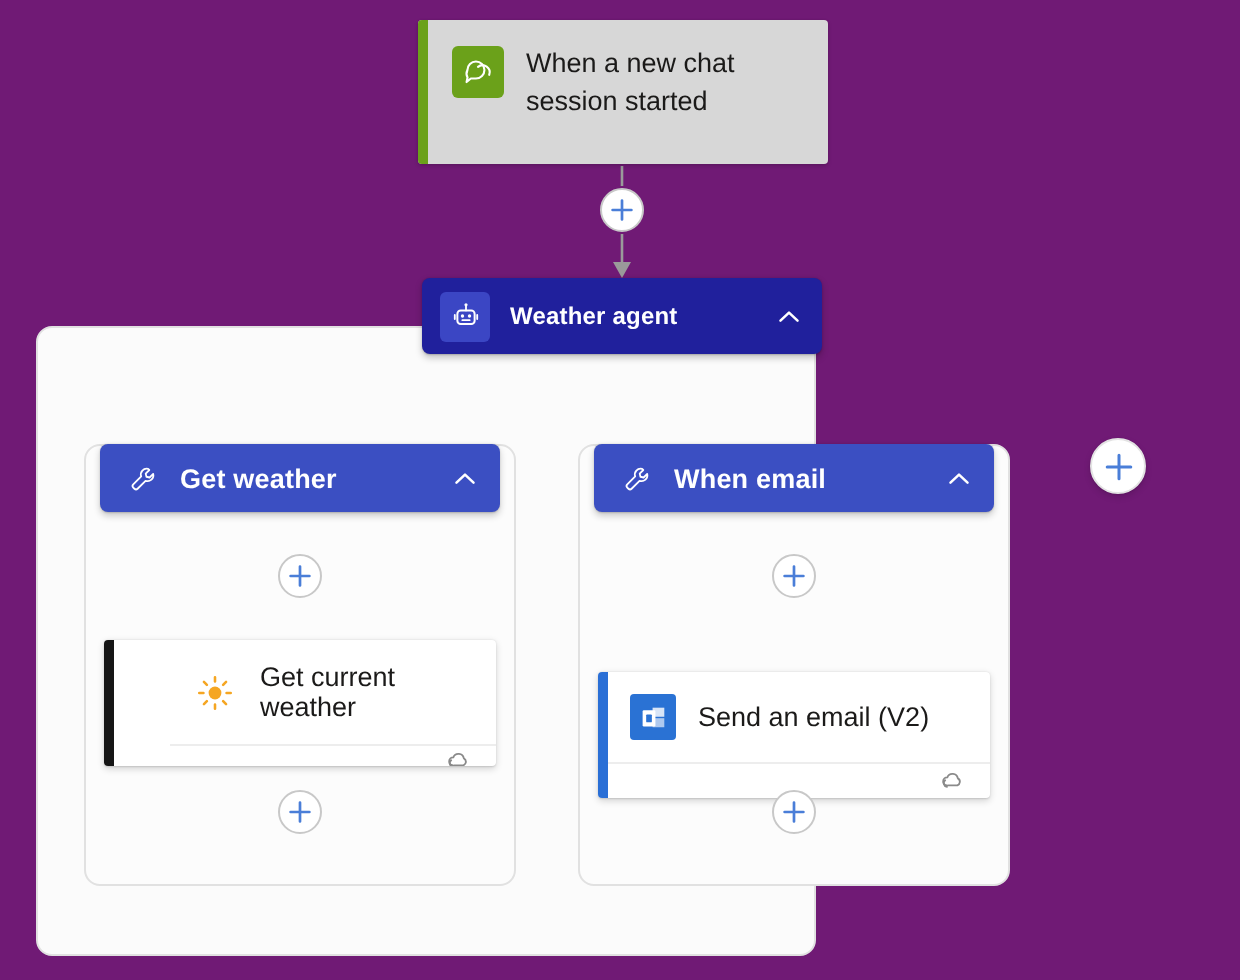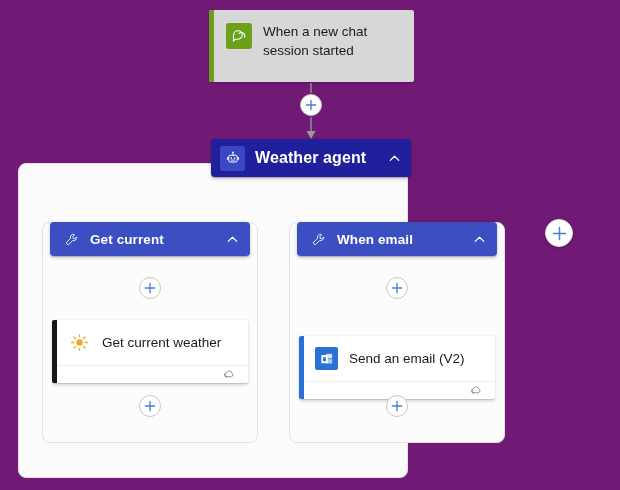--- a/index.html
+++ b/index.html
@@ -78,21 +78,21 @@
     box-shadow: 0 1.6px 3.6px rgba(0,0,0,0.22), 0 0.3px 0.9px rgba(0,0,0,0.18);
   }
   .agent .tile {
     width: 25px; height: 25px;
     background: #3b46c4;
     border-radius: 3px;
     flex: 0 0 25px;
     display: flex; align-items: center; justify-content: center;
   }
   .agent .label {
-    font-size: 16px;
+    font-size: 12px;
     font-weight: bold;
     color: #ffffff;
     flex: 1 1 auto;
     letter-spacing: 0.1px;
   }
 
   
   .tool {
     background: #3b4fc2;
     border-radius: 4px;
@@ -244,35 +244,35 @@
       <path d="M7 1.5v11M1.5 7h11" stroke="#4a7ed8" stroke-width="1.4" stroke-linecap="round"></path>
     </svg>
   </div>
 
   <div class="node tool" style="left:50px; top:222px; width:200px; height:34px;">
     <div class="chev" style="flex:0 0 16px;">
       <svg width="15" height="15" viewBox="0 0 20 20" fill="none">
         <path d="M13.4 3.2a3.9 3.9 0 0 0-4.6 5.1l-5.3 5.3a1.5 1.5 0 0 0 0 2.1l.8.8a1.5 1.5 0 0 0 2.1 0l5.3-5.3a3.9 3.9 0 0 0 5.1-4.6l-2.4 2.4-2.1-.5-.5-2.1 2.4-2.4z" stroke="#ffffff" stroke-width="1.2" stroke-linejoin="round"></path>
       </svg>
     </div>
-    <div class="label">Get current</div>
+    <div class="label">Get weather</div>
     <div class="chev">
       <svg width="13" height="13" viewBox="0 0 14 14">
         <path d="M2.4 9L7 4.6 11.6 9" stroke="#ffffff" stroke-width="1.35" fill="none" stroke-linecap="round" stroke-linejoin="round"></path>
       </svg>
     </div>
   </div>
 
   <div class="plus" style="left:139px; top:277px;">
     <svg width="12" height="12" viewBox="0 0 12 12">
       <path d="M6 1.3v9.4M1.3 6h9.4" stroke="#4a7ed8" stroke-width="1.35" stroke-linecap="round"></path>
     </svg>
   </div>
 
-  <div class="node action" style="left:52px; top:320px; width:196px; height:63px;">
+  <div class="node action" style="left:52px; top:320px; width:196px; height:63px;gap:28px;">
     <div class="accent" style="background:#161616;"></div>
     <div class="inner">
       <div class="row">
         <div class="tile">
           <svg width="19" height="19" viewBox="0 0 22 22">
             <circle cx="11" cy="11" r="3.7" fill="#f5a623"></circle>
             <g stroke="#f5a623" stroke-width="1.5" stroke-linecap="round">
               <path d="M11 1.9v2.4M11 17.7v2.4M1.9 11h2.4M17.7 11h2.4"></path>
               <path d="M4.6 4.6l1.7 1.7M15.7 15.7l1.7 1.7M17.4 4.6l-1.7 1.7M6.3 15.7l-1.7 1.7"></path>
             </g>

